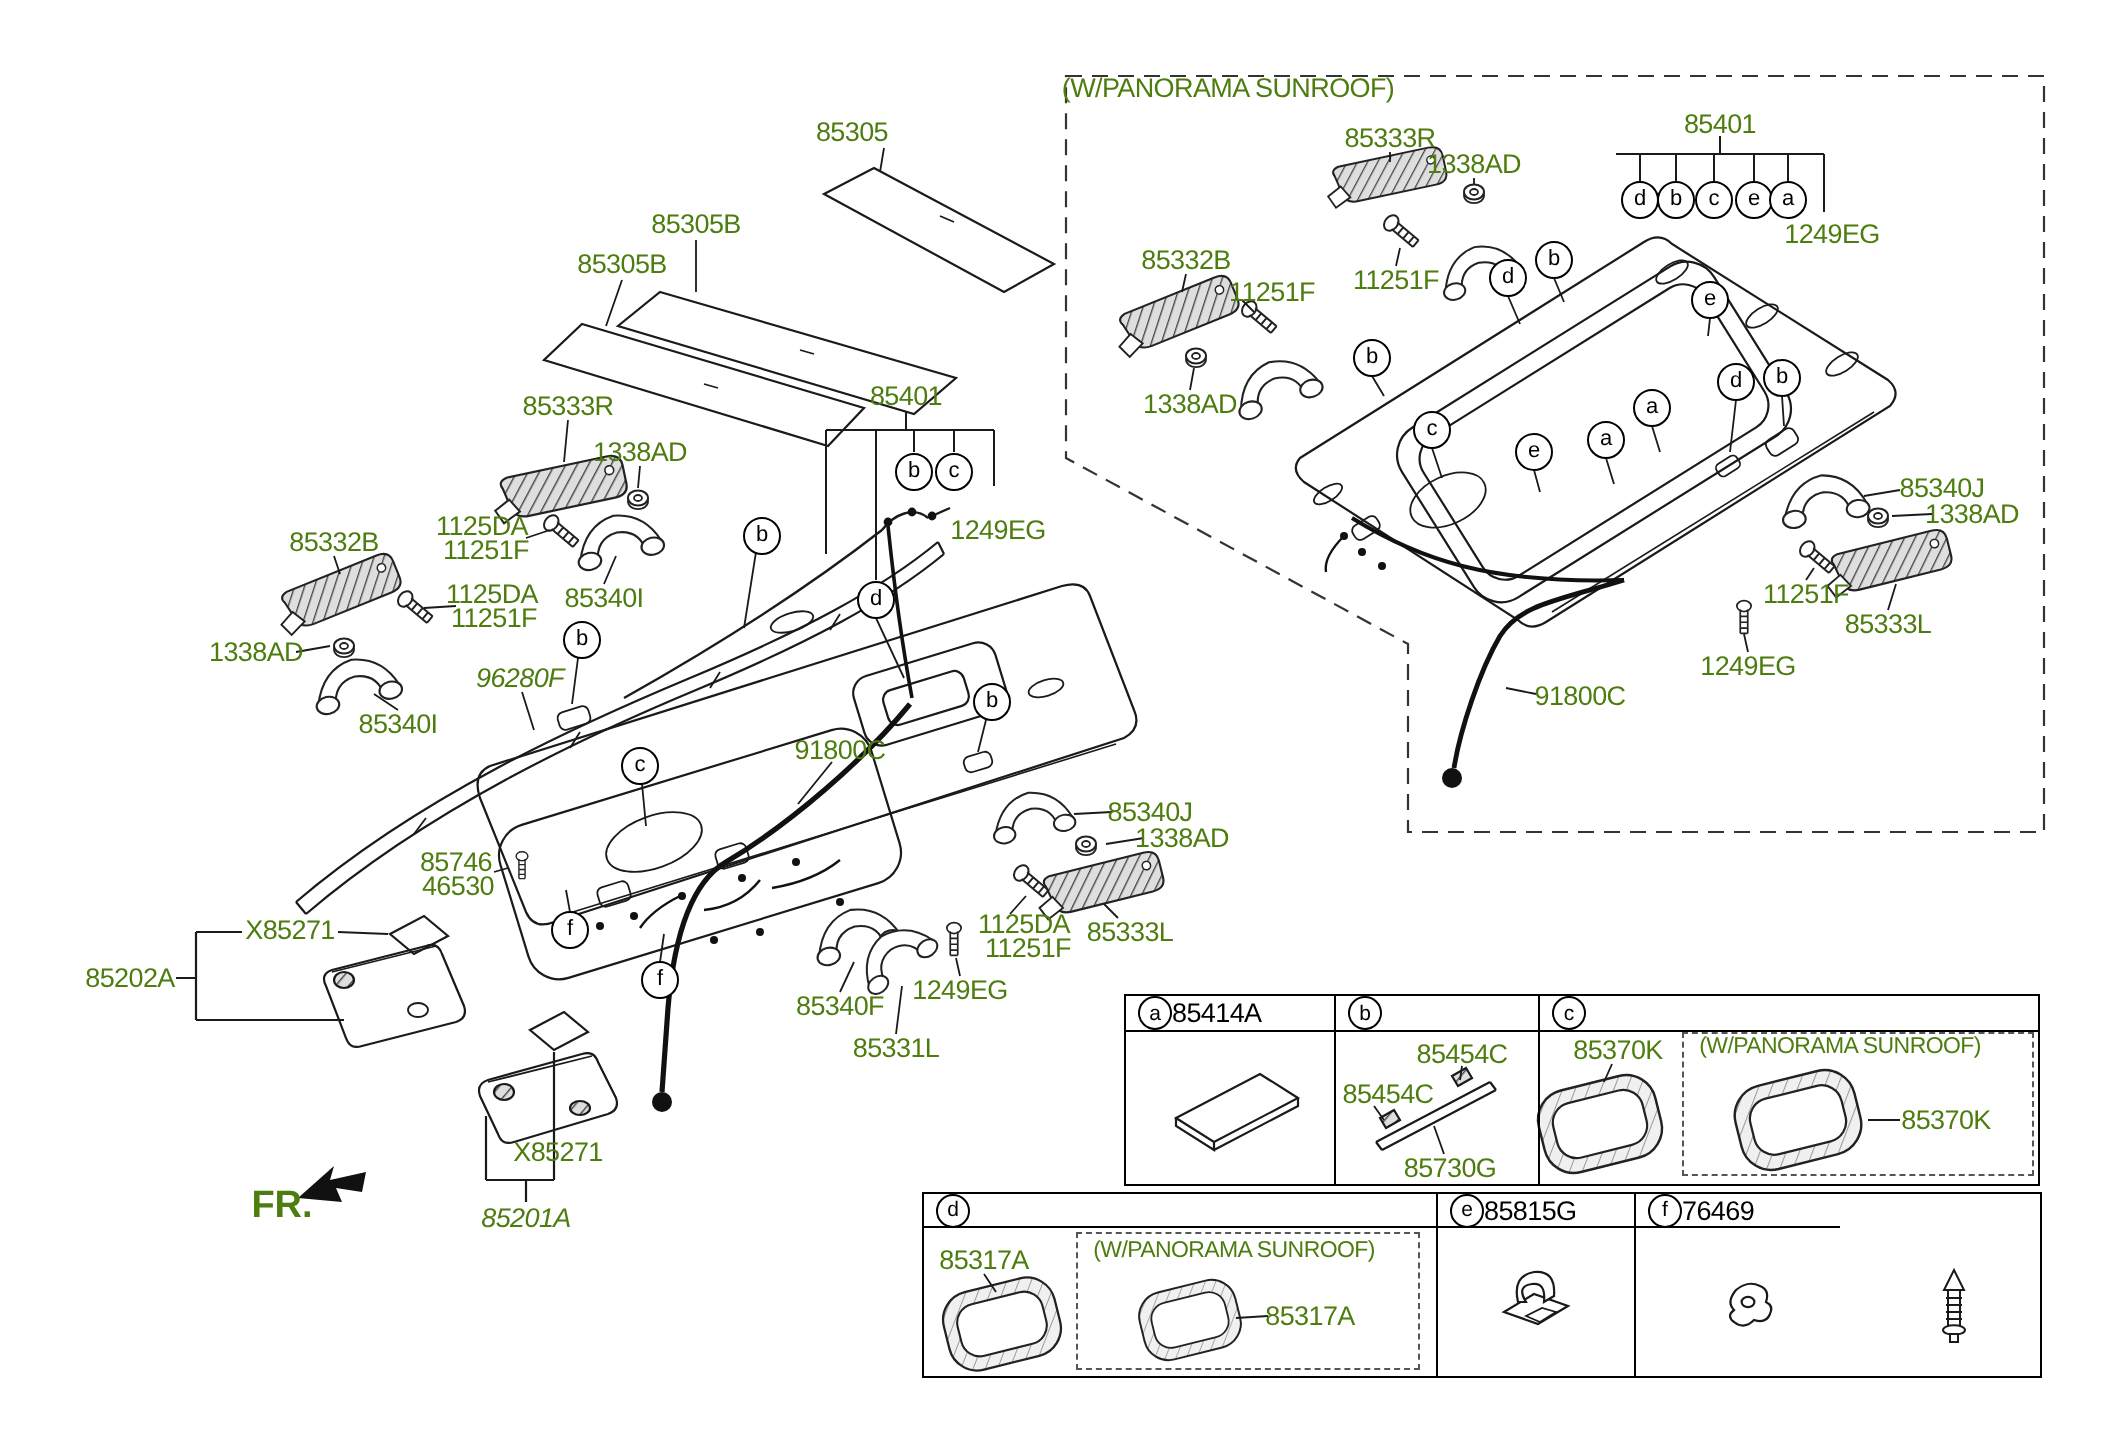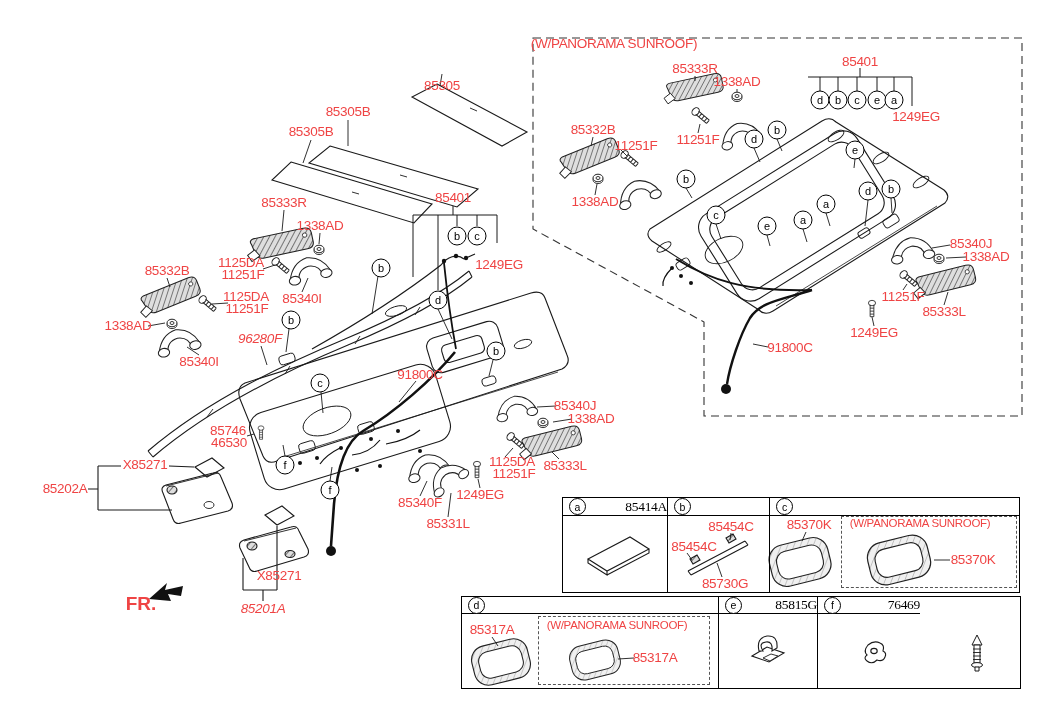--- a/index.html
+++ b/index.html
@@ -1,33 +1,33 @@
 <!DOCTYPE html>
 <html><head>
 <meta charset="utf-8">
 <style>
   html,body{margin:0;padding:0;background:#fff;}
   #stage{position:relative;width:1064px;height:727px;background:#fff;overflow:hidden;
          font-family:"Liberation Sans",sans-serif;color:#000;}
   #art{position:absolute;left:0;top:0;}
   .dlabel{position:absolute;transform:translate(-50%,-50%);white-space:nowrap;
-          font-size:13.5px;letter-spacing:-0.3px;color:#ef4444;line-height:1;}
+          font-size:13.5px;letter-spacing:-0.3px;color:#4d7c0f;line-height:1;}
   .dlabel.small{font-size:11.5px;}
   .dlabel.fr{font-size:19px;font-weight:bold;letter-spacing:0;}
   .co{position:absolute;width:17px;height:17px;border:1.3px solid #000;border-radius:50%;
       background:#fff;display:flex;align-items:center;justify-content:center;
       font-size:11px;line-height:1;transform:translate(-50%,-50%);}
   .tbl{position:absolute;border:1.3px solid #000;display:flex;background:transparent;box-sizing:border-box;}
   .cell{position:relative;border-right:1.3px solid #000;box-sizing:border-box;height:100%;}
   .cell:last-child{border-right:none;}
   .chead{height:18px;border-bottom:1.3px solid #000;display:flex;align-items:center;box-sizing:border-box;}
   .co2{width:15px;height:15px;border:1.2px solid #000;border-radius:50%;background:#fff;
        display:inline-flex;align-items:center;justify-content:center;font-size:10.5px;
        margin-left:6px;flex:0 0 auto;}
-  .pn{flex:1;text-align:right;font-size:13.5px;letter-spacing:-0.3px;font-family:Liberation Serif, serif;}
+  .pn{flex:1;text-align:left;font-size:13.5px;letter-spacing:-0.3px;}
   .panbox{position:absolute;border:1.1px dashed #555;box-sizing:border-box;background:transparent;}
 </style>
 </head>
 <body>
 
 <div id="stage">
 
 <svg id="art" width="1064" height="727" viewBox="0 0 1064 727">
   <defs>
     <pattern id="h1" width="5" height="5" patternUnits="userSpaceOnUse" patternTransform="rotate(40)">
@@ -283,21 +283,21 @@
 <span class="dlabel" style="left:809px;top:525px">85370K</span>
 <span class="dlabel small" style="left:920px;top:524px">(W/PANORAMA SUNROOF)</span>
 <span class="dlabel" style="left:973px;top:560px">85370K</span>
 <span class="dlabel" style="left:492px;top:630px">85317A</span>
 <span class="dlabel small" style="left:617px;top:626px">(W/PANORAMA SUNROOF)</span>
 <span class="dlabel" style="left:655px;top:658px">85317A</span>
 
 <span class="dlabel fr" style="left:141px;top:603px">FR.</span>
 
 <div id="overlay">
-      <span class="dlabel" style="left: 442px; top: 66px; margin-top: 20px;">85305</span>
+      <span class="dlabel" style="left: 426px; top: 66px;">85305</span>
       <span class="dlabel" style="left: 348px; top: 112px;">85305B</span>
       <span class="dlabel" style="left: 311px; top: 132px;">85305B</span>
       <span class="dlabel" style="left: 284px; top: 203px;">85333R</span>
       <span class="dlabel" style="left: 320px; top: 226px;">1338AD</span>
       <span class="dlabel" style="left: 241px; top: 263px;">1125DA</span>
       <span class="dlabel" style="left: 243px; top: 275px;">11251F</span>
       <span class="dlabel" style="left: 167px; top: 271px;">85332B</span>
       <span class="dlabel" style="left: 246px; top: 297px;">1125DA</span>
       <span class="dlabel" style="left: 247px; top: 309px;">11251F</span>
       <span class="dlabel" style="left: 302px; top: 299px;">85340I</span>

